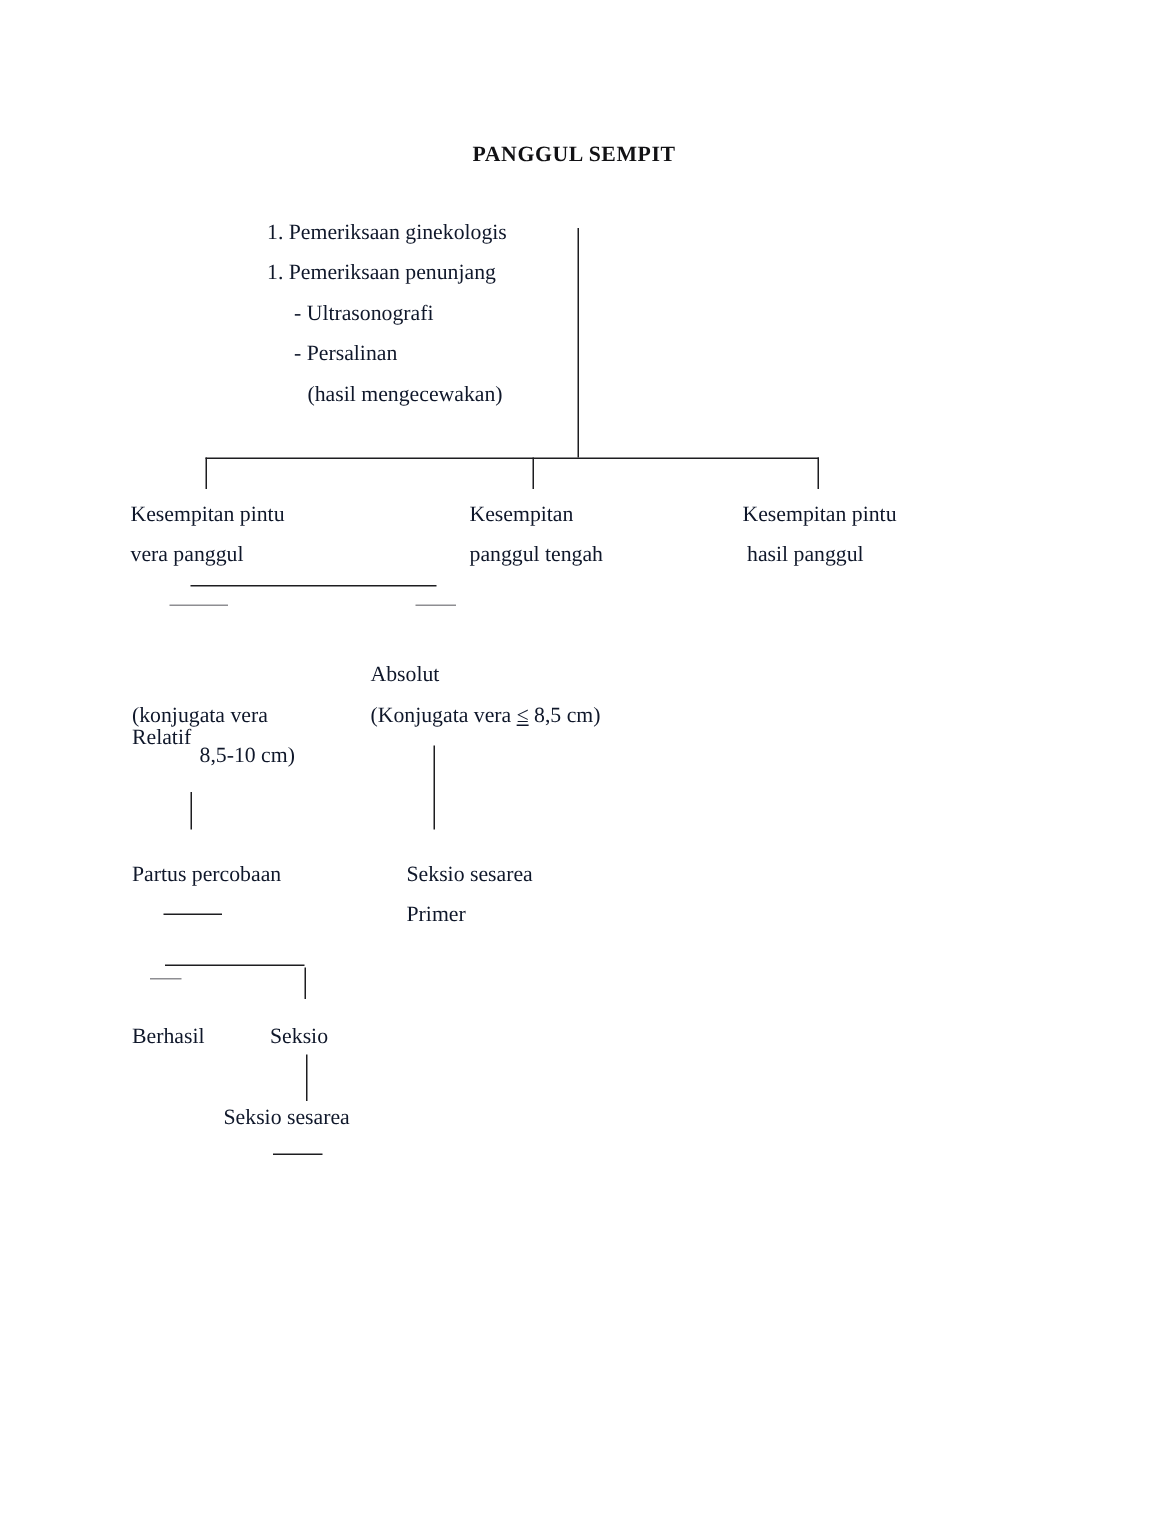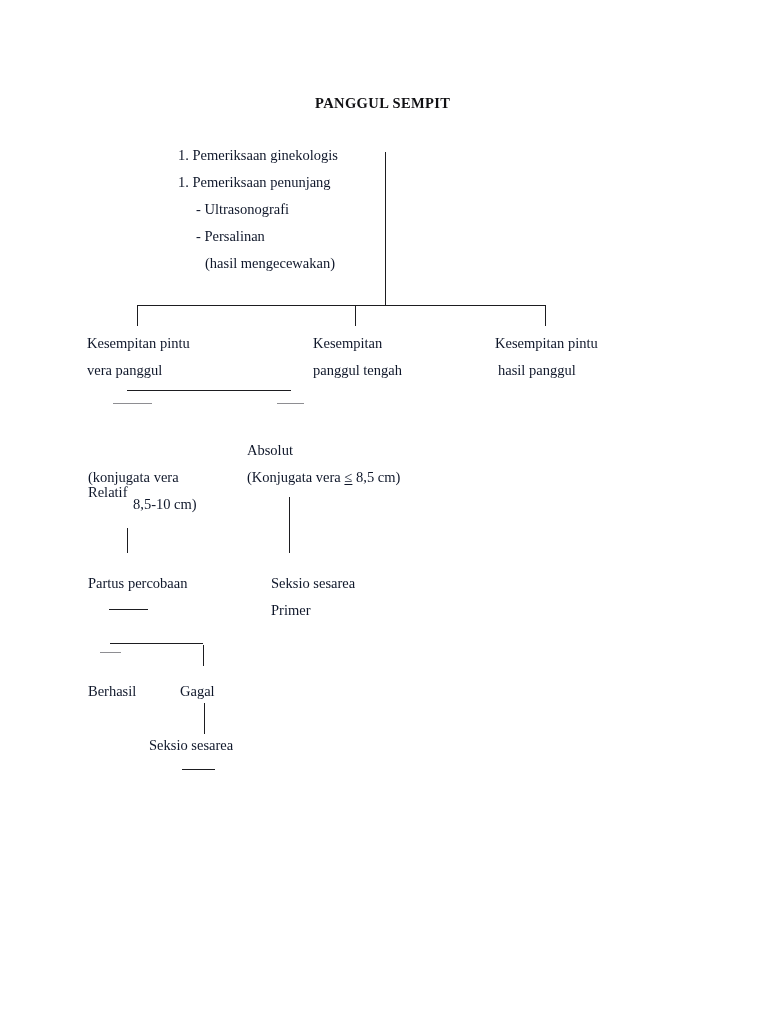--- a/index.html
+++ b/index.html
@@ -100,21 +100,21 @@
   <div class="hline thick" style="left:109px; top:609px; width:39px;"></div>
 
   <div class="txt" style="left:271px; top:576px;">Seksio sesarea</div>
   <div class="txt" style="left:271px; top:603px;">Primer</div>
 
   <div class="hline" style="left:110px; top:643px; width:93px;"></div>
   <div class="hline faint" style="left:100px; top:652px; width:21px;"></div>
   <div class="vline" style="left:203px; top:645px; height:21px;"></div>
 
   <div class="txt" style="left:88px; top:684px;">Berhasil</div>
-  <div class="txt" style="left:180px; top:684px;">Gagal</div>
+  <div class="txt" style="left:180px; top:684px;">Seksio</div>
 
   <div class="vline" style="left:204px; top:703px; height:31px;"></div>
 
   <div class="txt" style="left:149px; top:738px;">Seksio sesarea</div>
 
   <div class="hline thick" style="left:182px; top:769px; width:33px;"></div>
 
 
 </div>
 

